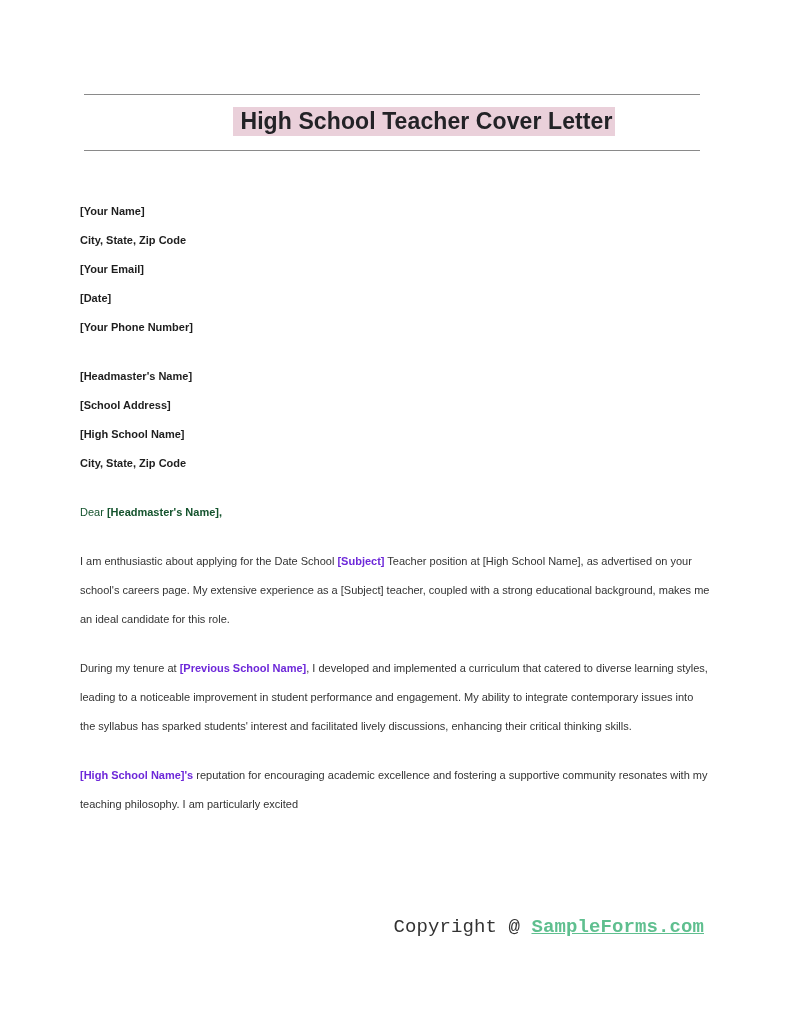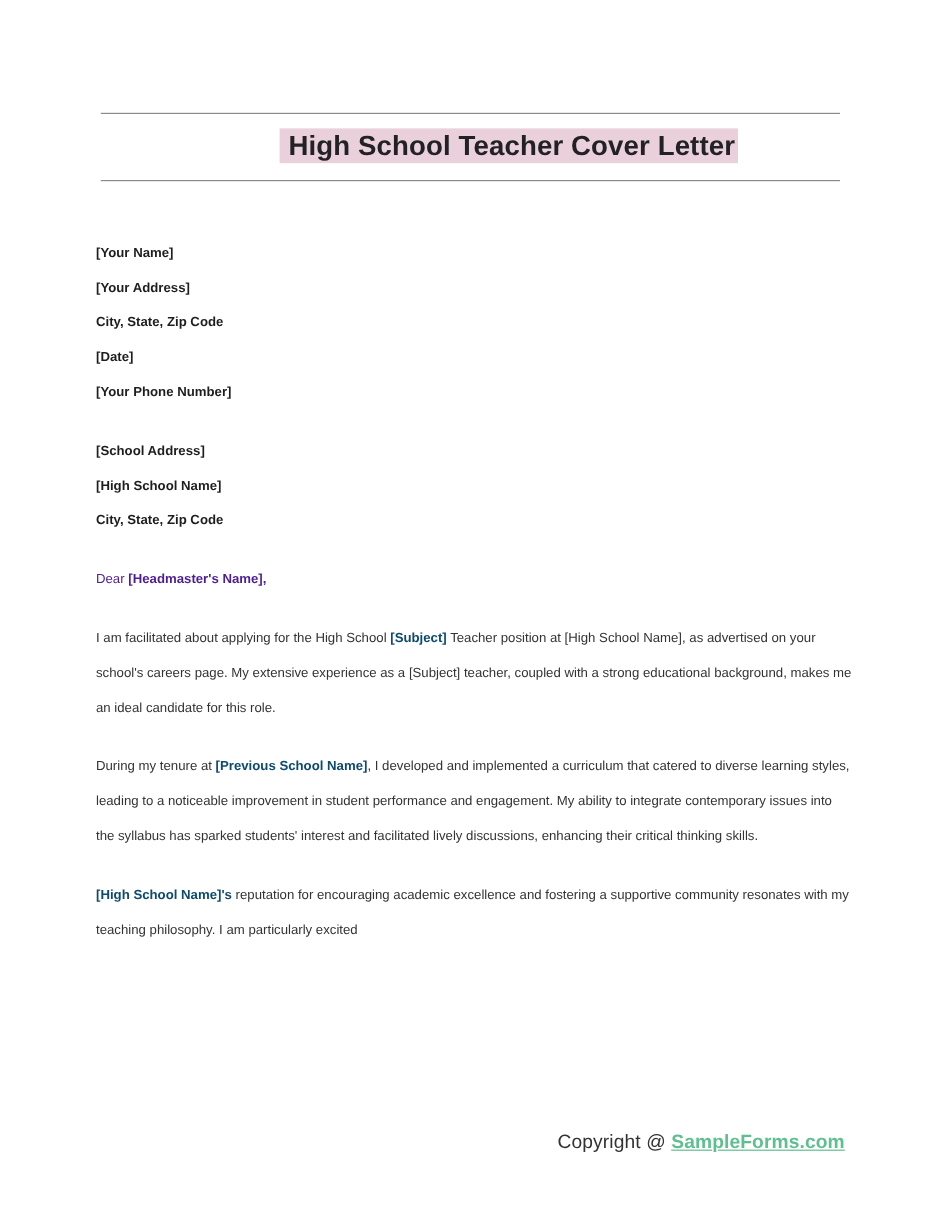--- a/index.html
+++ b/index.html
@@ -57,68 +57,69 @@
     .line-bold {
       font-weight: bold;
       color: #1e1e1e;
       display: block;
     }
     .para {
       margin: 0 0 20px 0;
       color: #333333;
     }
     .para b {
-      color: #0c4a6e;
+      color: #6d28d9;
     }
     .greeting {
       margin: 0 0 20px 0;
-      color: #4c1d95;
+      color: #14532d;
     }
     .footer {
       position: absolute;
       right: 88px;
-      top: 944px;
-      font-size: 16px;
+      top: 916px;
+      font-size: 19px;
       color: #333333;
-      font-family: Liberation Sans, sans-serif;
+      font-family: Liberation Mono, monospace;
       letter-spacing: 0.1px;
     }
     .footer a {
       color: #5fbf8f;
       font-weight: bold;
       text-decoration: underline;
     }
   </style>
 </head>
 <body>
 
 <div class="rule top"></div>
 <div class="title-wrap">
   <span class="title">High School Teacher Cover Letter</span>
 </div>
 <div class="rule bottom"></div>
 
 <div class="content">
   <div class="block">
     <span class="line-bold">[Your Name]</span>
-    <span class="line-bold">[Your Address]</span>
     <span class="line-bold">City, State, Zip Code</span>
+    <span class="line-bold">[Your Email]</span>
     <span class="line-bold">[Date]</span>
     <span class="line-bold">[Your Phone Number]</span>
   </div>
 
   <div class="block">
+    <span class="line-bold">[Headmaster's Name]</span>
     <span class="line-bold">[School Address]</span>
     <span class="line-bold">[High School Name]</span>
     <span class="line-bold">City, State, Zip Code</span>
   </div>
 
   <div class="greeting"><span>Dear </span><b>[Headmaster's Name],</b></div>
 
-  <p class="para"><span>I am facilitated about applying for the High School </span><b>[Subject]</b><span> Teacher position at [High School Name], as advertised on your school's careers page. My extensive experience as a [Subject] teacher, coupled with a strong educational background, makes me an ideal candidate for this role.</span></p>
+  <p class="para"><span>I am enthusiastic about applying for the Date School </span><b>[Subject]</b><span> Teacher position at [High School Name], as advertised on your school's careers page. My extensive experience as a [Subject] teacher, coupled with a strong educational background, makes me an ideal candidate for this role.</span></p>
 
   <p class="para"><span>During my tenure at </span><b>[Previous School Name]</b><span>, I developed and implemented a curriculum that catered to diverse learning styles, leading to a noticeable improvement in student performance and engagement. My ability to integrate contemporary issues into the syllabus has sparked students' interest and facilitated lively discussions, enhancing their critical thinking skills.</span></p>
 
   <p class="para"><span></span><b>[High School Name]'s</b><span> reputation for encouraging academic excellence and fostering a supportive community resonates with my teaching philosophy. I am particularly excited</span></p>
 </div>
 
 <div class="footer">
   <span>Copyright @ </span><a>SampleForms.com</a>
 </div>
 

